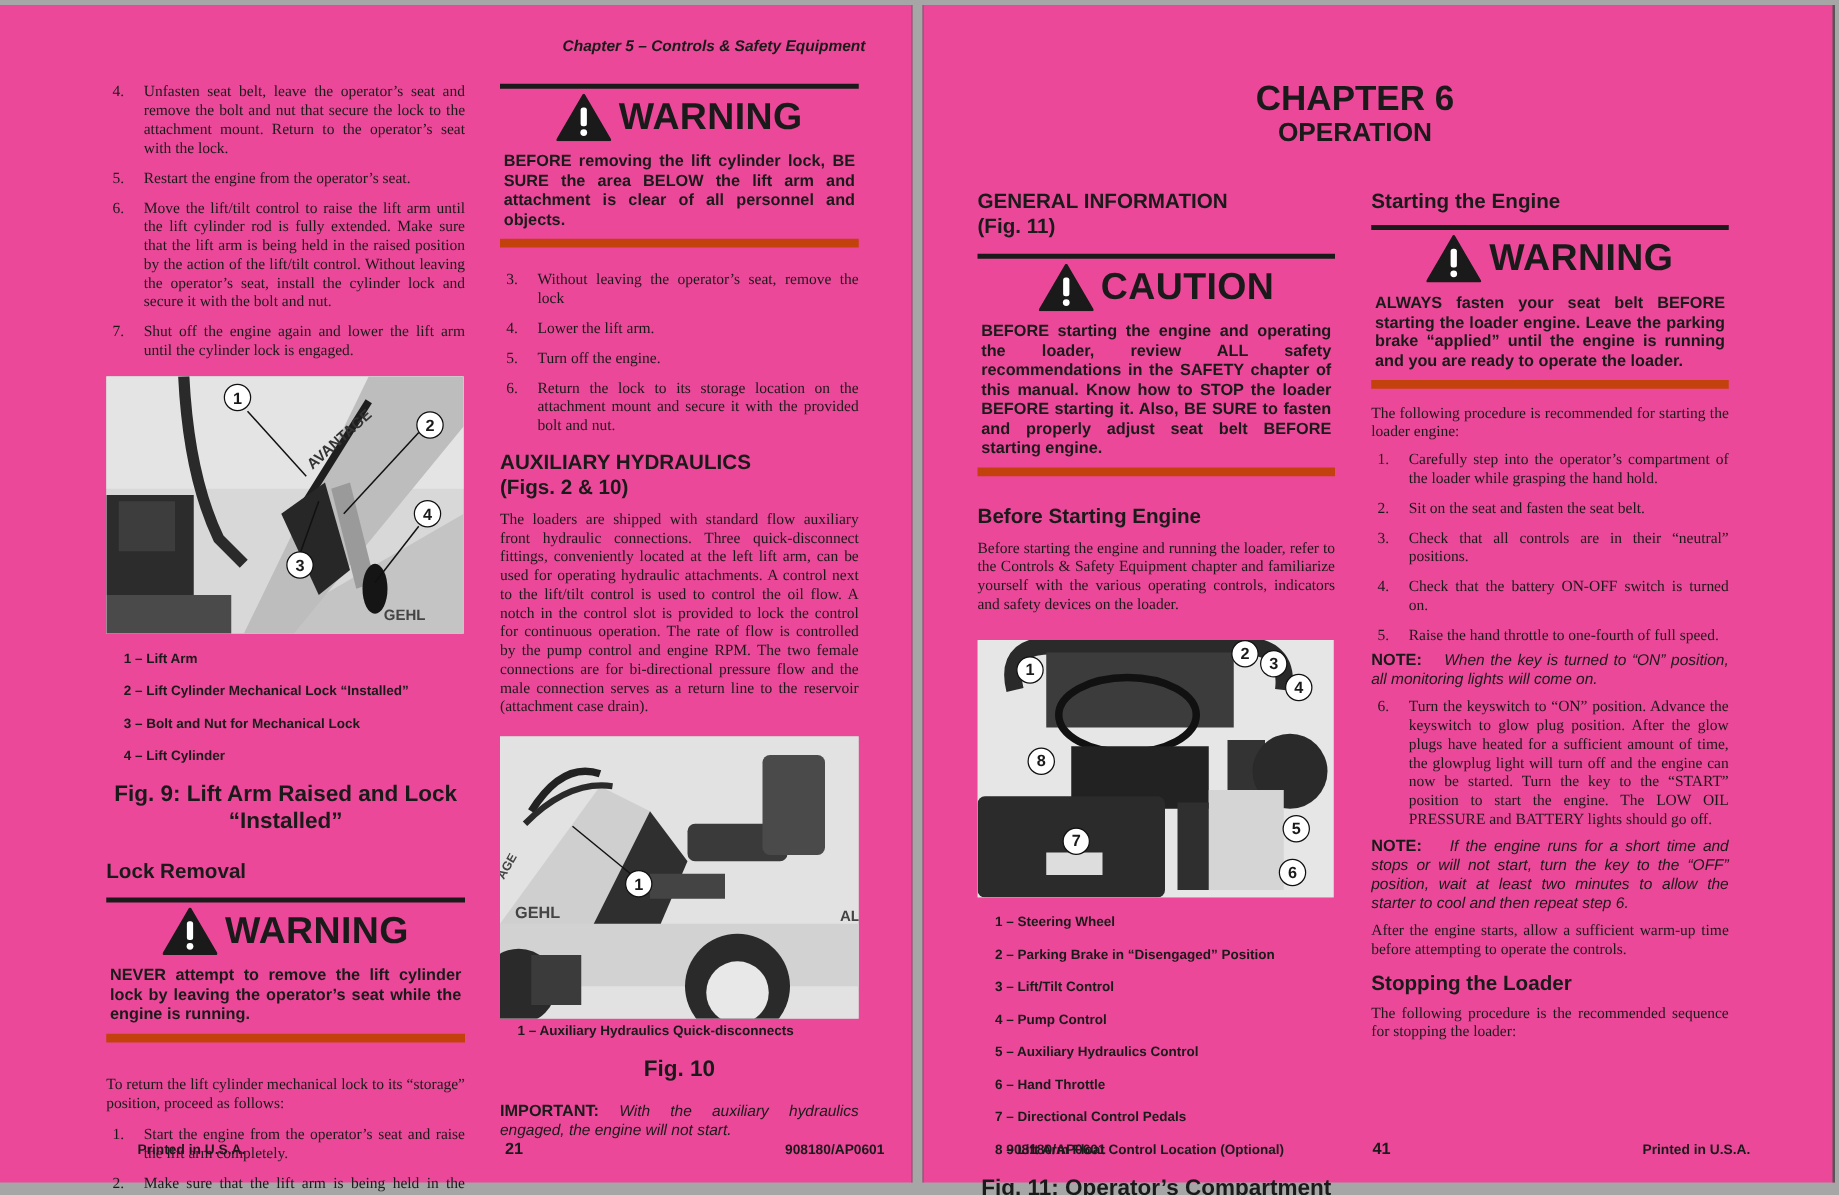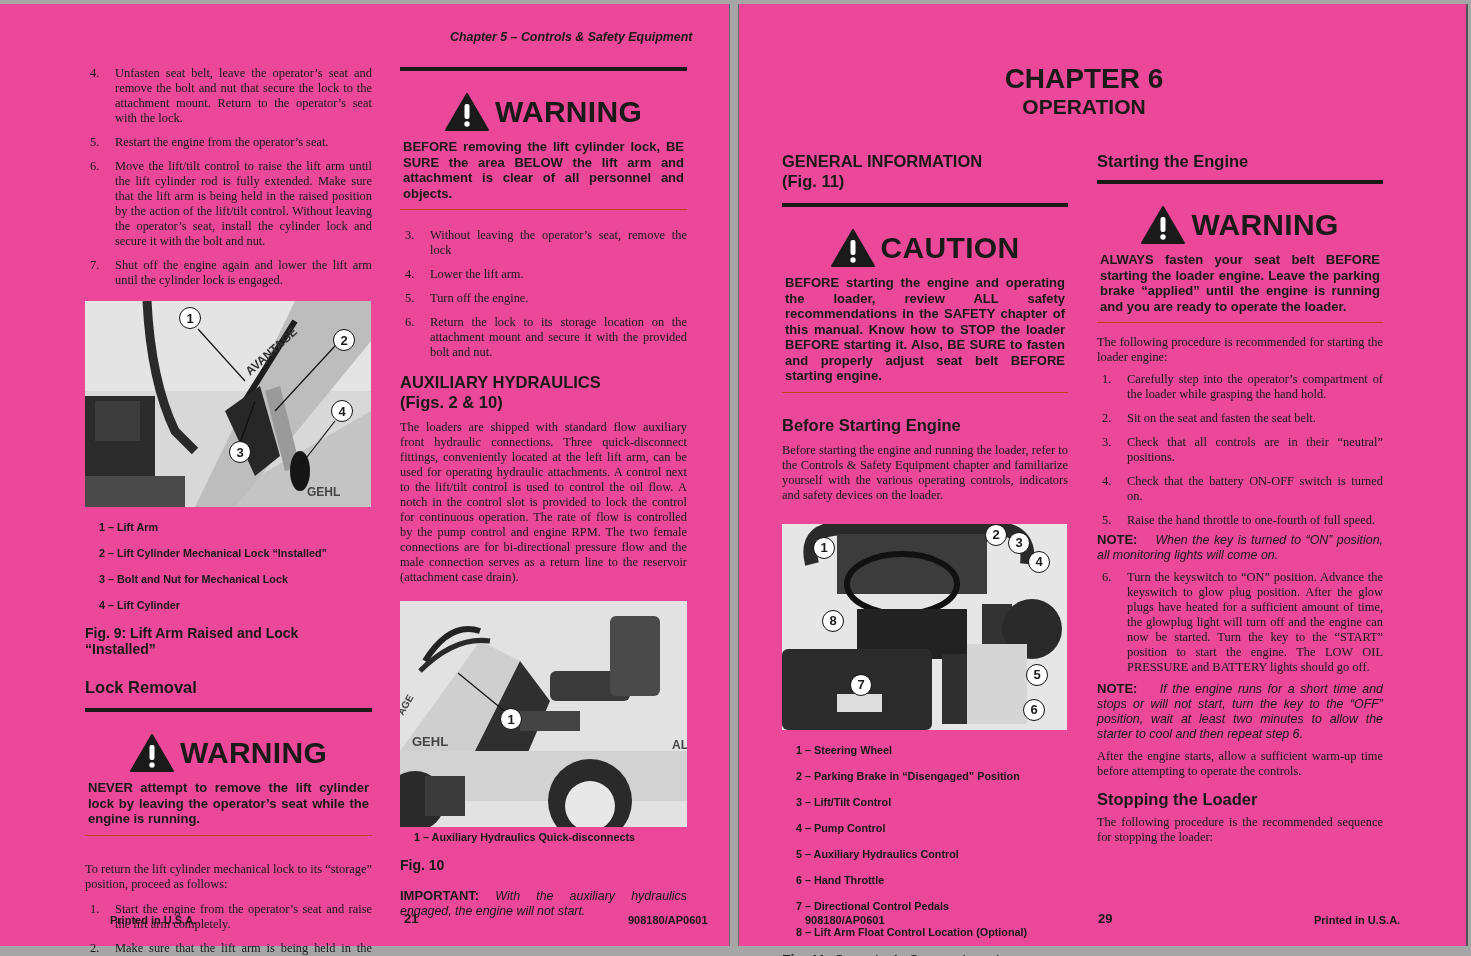--- a/index.html
+++ b/index.html
@@ -16,35 +16,35 @@
   }
   #page-left { left: 0; width: 729px; border-right: 1px solid #6b6b6b; }
   #page-right { left: 738px; width: 727px; border-left: 1px solid #6b6b6b; border-right: 2px solid #555; }
   .col { position: absolute; }
   .body-text { font-size: 12.4px; line-height: 15px; text-align: justify; margin: 0; }
   ol.steps { list-style: none; margin: 0; padding: 0; }
   ol.steps li { display: flex; font-size: 12.4px; line-height: 15px; margin-bottom: 9px; text-align: justify; }
   ol.steps li .num { width: 30px; flex: 0 0 30px; padding-left: 5px; box-sizing: border-box; }
   ol.steps li .txt { flex: 1; }
   .section-h { font-family: "Liberation Sans", sans-serif; font-weight: bold; font-size: 16.5px; line-height: 20px; margin: 0; color: #1a1a1a; }
-  .warn-box { border-top: 4px solid #1a1a1a; border-bottom: 1px solid #c2410c; padding: 22px 0 8px 0; }
+  .warn-box { border-top: 4px solid #1a1a1a; border-bottom: 7px solid #c2410c; padding: 4px 0 8px 0; }
   .warn-head { display: flex; align-items: center; justify-content: center; gap: 6px; margin-bottom: 8px; }
   .warn-head svg { display: block; }
   .warn-word { font-family: "Liberation Sans", sans-serif; font-weight: bold; font-size: 30px; letter-spacing: 0.3px; color: #1a1a1a; }
   .warn-text { font-family: "Liberation Sans", sans-serif; font-weight: bold; font-size: 13px; line-height: 15.5px; text-align: justify; margin: 0 3px; }
   .figure { position: relative; background: #cfcfcf; overflow: hidden; }
   .fig-img { position: absolute; inset: 0; }
   .callout {
     position: absolute; width: 22px; height: 22px; border-radius: 50%;
     background: #fff; border: 1.5px solid #111; font-family: "Liberation Sans", sans-serif;
     font-size: 13px; font-weight: bold; display: flex; align-items: center; justify-content: center;
     box-sizing: border-box;
   }
   .legend { font-family: "Liberation Sans", sans-serif; font-weight: bold; font-size: 10.8px; line-height: 12px; margin: 14px; }
-  .fig-caption { font-family: "Liberation Sans", sans-serif; font-weight: bold; font-size: 14px; text-align: left; margin: 2px 0 0 0; }
+  .fig-caption { font-family: "Liberation Sans", sans-serif; font-weight: bold; font-size: 18px; text-align: center; margin: 2px 0 0 0; }
   .note { font-family: "Liberation Sans", sans-serif; font-size: 12.4px; line-height: 15px; text-align: justify; margin: 0; }
   .note b { font-size: 13px; }
   .note i { font-style: italic; }
   .footer { position: absolute; bottom: 20px; font-family: "Liberation Sans", sans-serif; font-weight: bold; font-size: 11px; margin-left: 20px; }
   .pgnum { font-size: 13px; }
   .running-head { position: absolute; font-family: "Liberation Sans", sans-serif; font-style: italic; font-weight: bold; font-size: 12.4px; }
 </style>
 </head>
 <body>
 
@@ -313,15 +313,15 @@
           <span class="txt">Turn the keyswitch to “ON” position. Advance the keyswitch to glow plug position. After the glow plugs have heated for a sufficient amount of time, the glowplug light will turn off and the engine can now be started. Turn the key to the “START” position to start the engine. The LOW OIL PRESSURE and BATTERY lights should go off.</span>
         </li>
     </ol>
     <p class="note"><b>NOTE:</b>&nbsp;&nbsp;&nbsp;&nbsp;<i>If the engine runs for a short time and stops or will not start, turn the key to the “OFF” position, wait at least two minutes to allow the starter to cool and then repeat step 6.</i></p>
     <p class="body-text" style="margin-top:7px;">After the engine starts, allow a sufficient warm-up time before attempting to operate the controls.</p>
     <h3 class="section-h" style="margin-top:10px;">Stopping the Loader</h3>
     <p class="body-text" style="margin-top:6px;">The following procedure is the recommended sequence for stopping the loader:</p>
   </div>
 
   <div class="footer" style="left:46px;">908180/AP0601</div>
-  <div class="footer pgnum" style="left:339px;">29</div>
+  <div class="footer pgnum" style="left:339px;">41</div>
   <div class="footer" style="left:555px;">Printed in U.S.A.</div>
 </div>
 
 </body></html>

